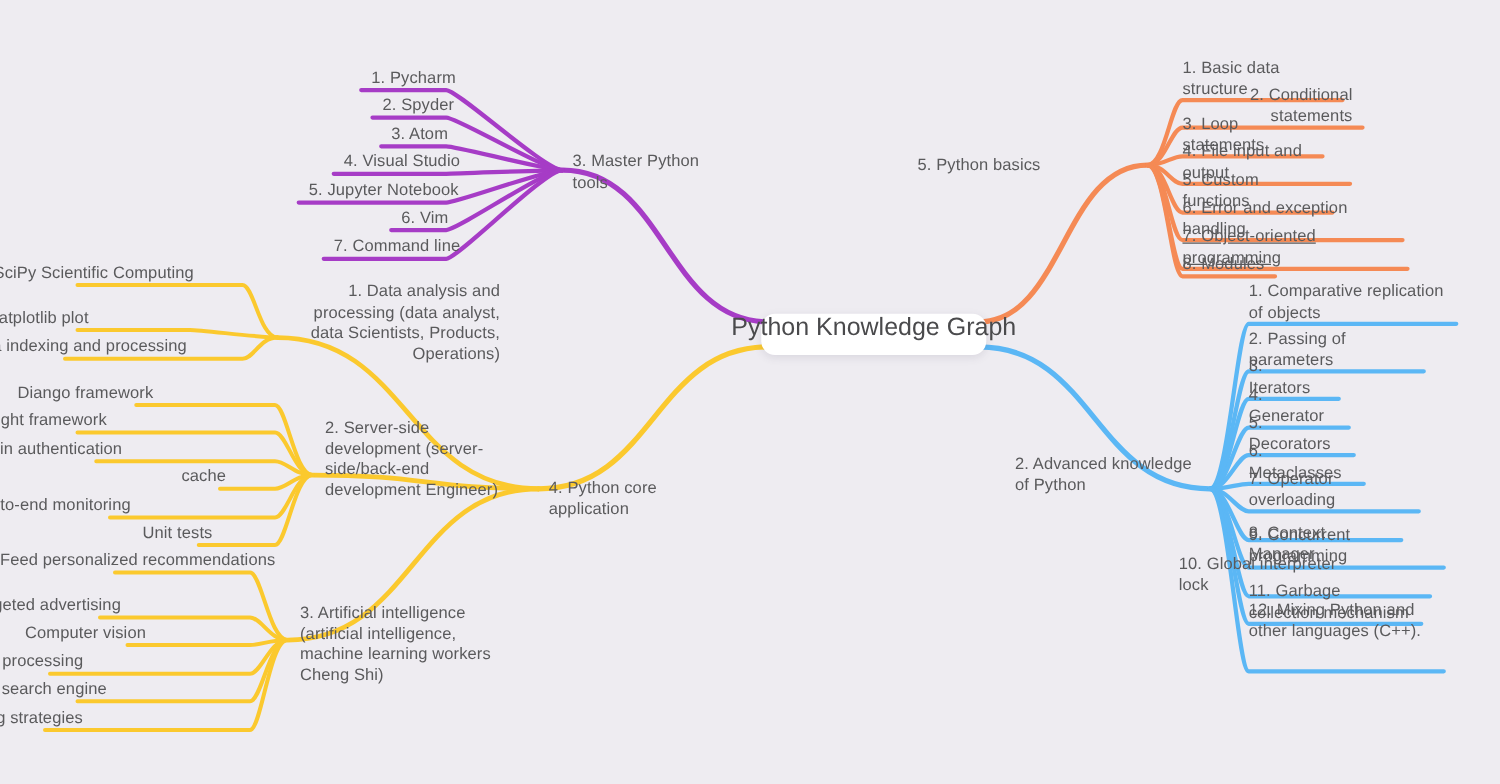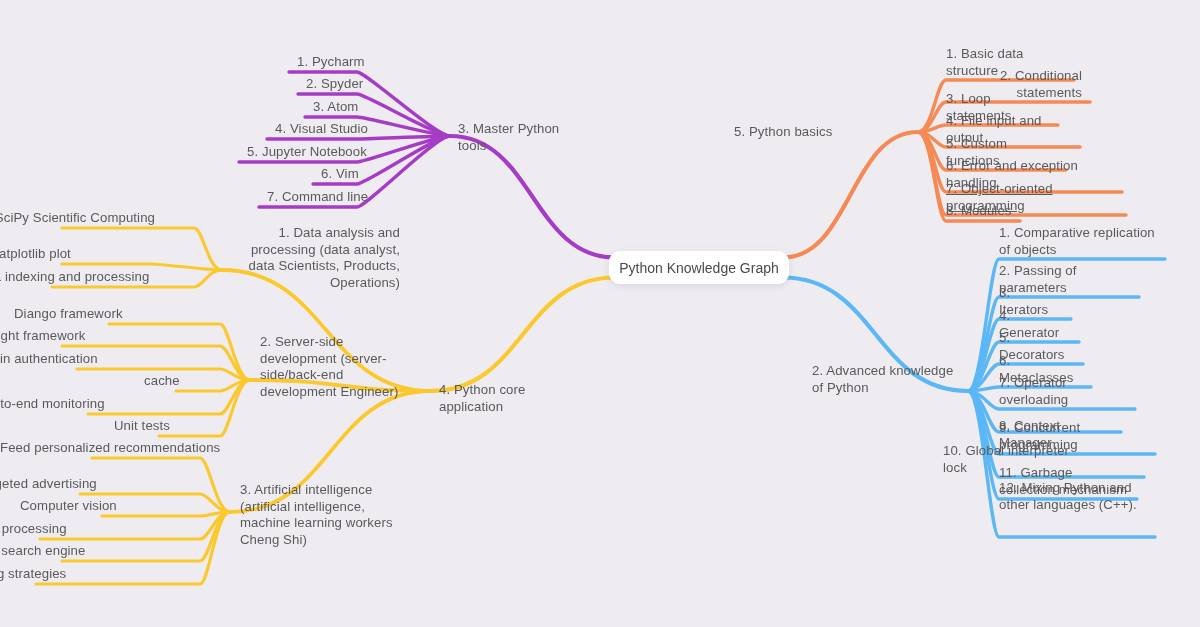--- a/index.html
+++ b/index.html
@@ -13,30 +13,30 @@
   #map{position:absolute;top:0;left:0;width:1200px;height:627px;}
   .link{fill:none;stroke-linecap:round;stroke-linejoin:round;}
   .lbl{
     position:absolute;
     color:#5a5a5c;
     font-size:13.2px;
     line-height:16.5px;
     white-space:pre;
     letter-spacing:.1px;
   }
-  .lbl.r{text-align:left;}
+  .lbl.r{text-align:center;}
   .lbl.l{text-align:left;}
   #root-node{
     position:absolute;
     background:#fff;
     border-radius:11px;
     box-shadow:0 2px 7px rgba(80,70,100,.13);
     color:#4a4a4c;
-    font-size:14px;
-    display:flex;align-items:center;justify-content:center;
+    font-size:20px;
+    display:flex;justify-content:center;
     white-space:nowrap;
   }
 </style>
 </head>
 <body>
 
 <svg id="map" viewBox="0 0 1200 627" preserveAspectRatio="none">
     <path d="M783,257.5 C850.5,257.5 850.5,132 918,132" stroke="#F58A55" stroke-width="4.2" class="link"></path>
     <path d="M918,132 C932.3,132 936.9,80 946,80 L1074,80" stroke="#F58A55" stroke-width="3.4" class="link"></path>
     <path d="M918,132 C932.3,132 936.9,102 946,102 L1090,102" stroke="#F58A55" stroke-width="3.4" class="link"></path>

